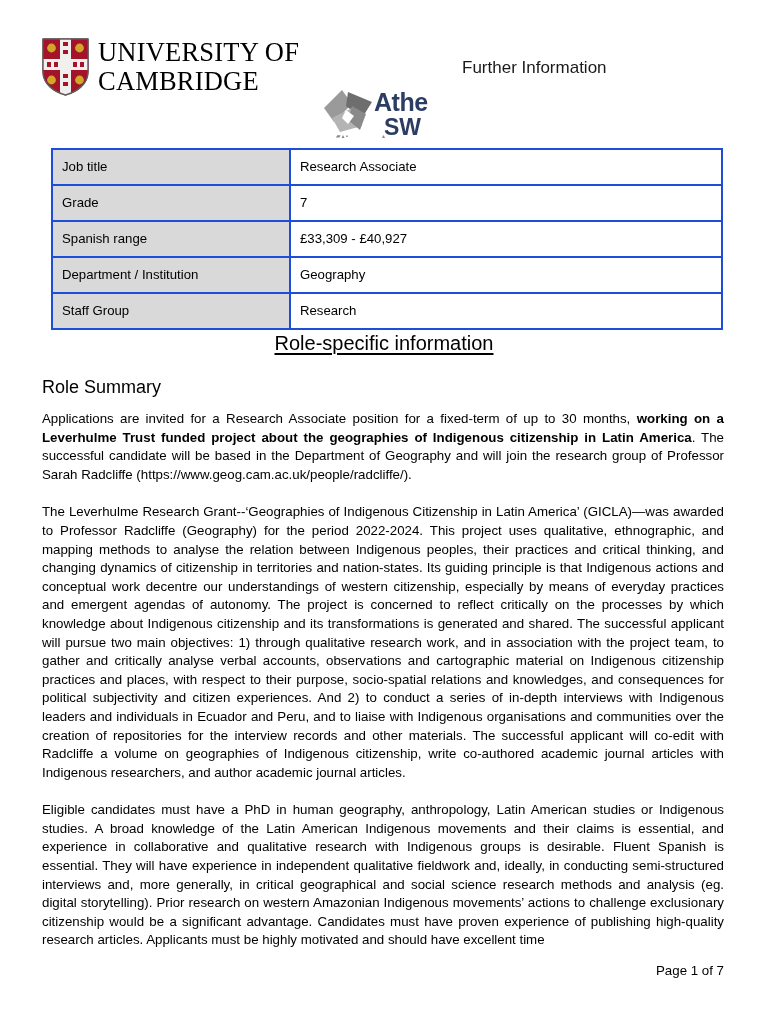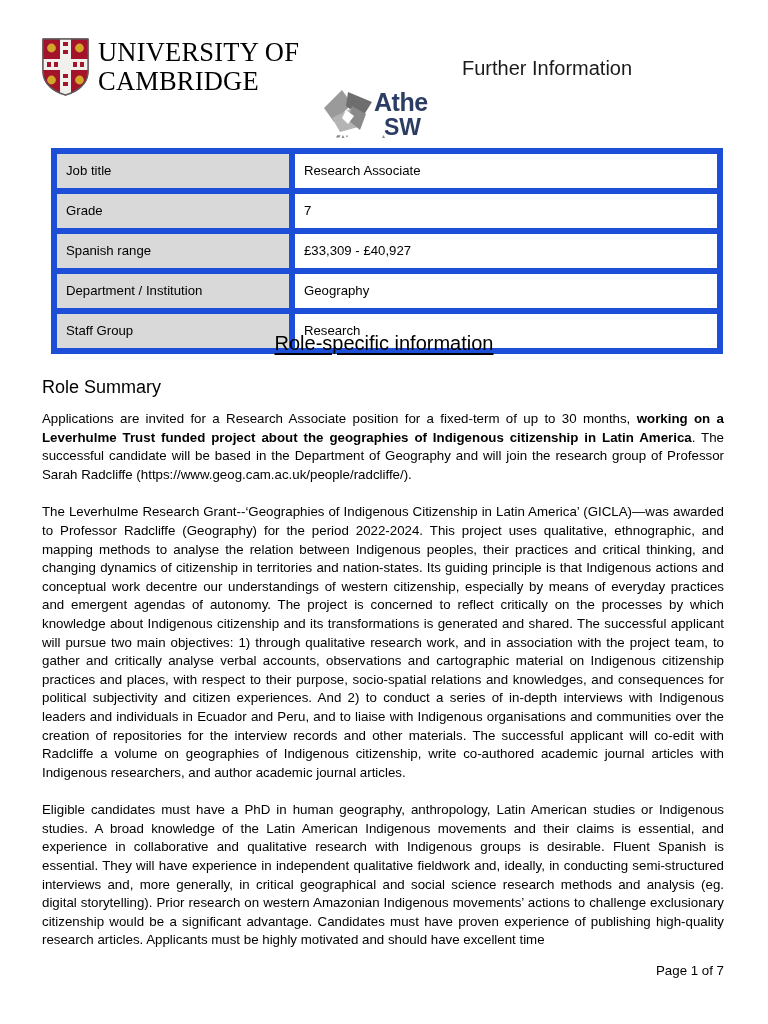--- a/index.html
+++ b/index.html
@@ -75,36 +75,36 @@
     font-size: 6px; color:#8a8a8a; letter-spacing:1px;
   }
   .athena .dots2 {
     position:absolute; left: 60px; top: 46px;
     font-size: 6px; color:#8a8a8a;
   }
 
   .doc-title {
     position: absolute;
     left: 462px; top: 52px;
-    font-size: 20px;
+    font-size: 17px;
     line-height: 32px;
     color: #1a1a1a;
     white-space: nowrap;
   }
 
   
   .info-table {
     position: absolute;
     left: 51px; top: 148px;
     width: 672px;
     border-collapse: collapse;
     table-layout: fixed;
   }
   .info-table td {
-    border: 6px solid #1d4ed8;
+    border: 2px solid #1d4ed8;
     font-size: 13.2px;
     line-height: 16px;
     padding: 9px 17px 9px 9px;
     height: 32px;
     vertical-align: middle;
     margin-left: 8px;
   }
   .info-table td.k {
     width: 238px;
     background: #d9d9d9;

